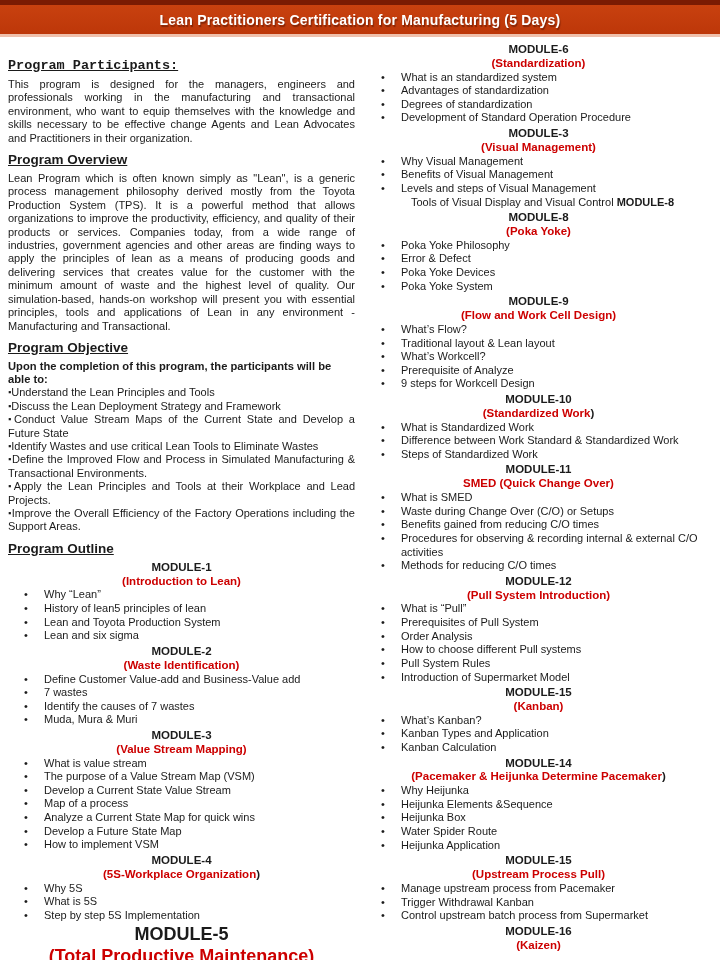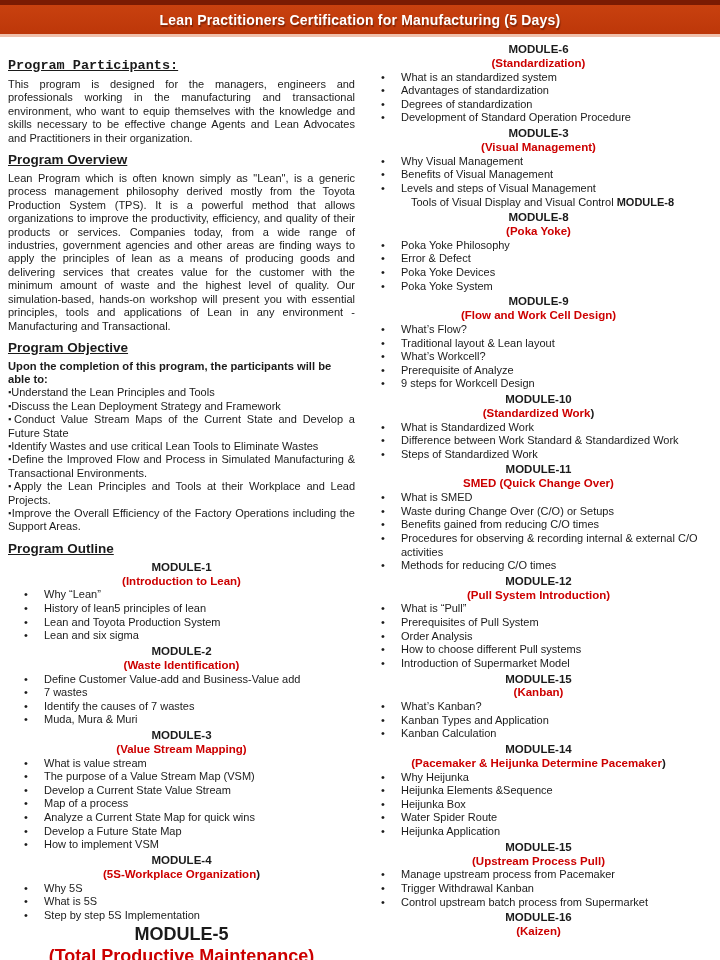--- a/index.html
+++ b/index.html
@@ -219,20 +219,21 @@
           </ul>
         </div>
         <div class="module">
           <div class="module-name">MODULE-12</div>
           <div class="module-subtitle"><span>(Pull System Introduction)</span></div>
           <ul class="topics">
             <li class="topic">What is “Pull”</li>
             <li class="topic">Prerequisites of Pull System</li>
             <li class="topic">Order Analysis</li>
             <li class="topic">How to choose different Pull systems</li>
+            <li class="topic">Pull System Rules</li>
             <li class="topic">Introduction of Supermarket Model</li>
           </ul>
         </div>
         <div class="module">
           <div class="module-name">MODULE-15</div>
           <div class="module-subtitle"><span>(Kanban)</span></div>
           <ul class="topics">
             <li class="topic">What’s Kanban?</li>
             <li class="topic">Kanban Types and Application</li>
             <li class="topic">Kanban Calculation</li>

